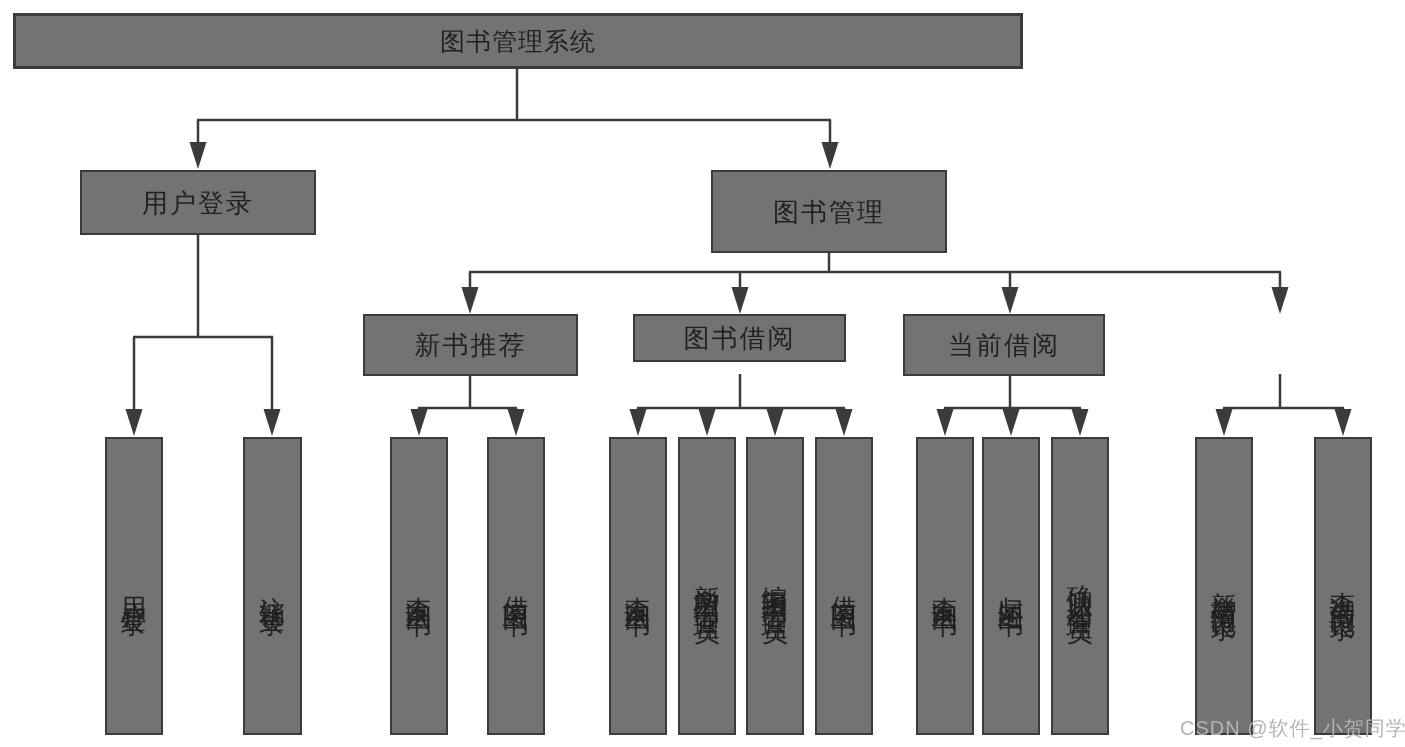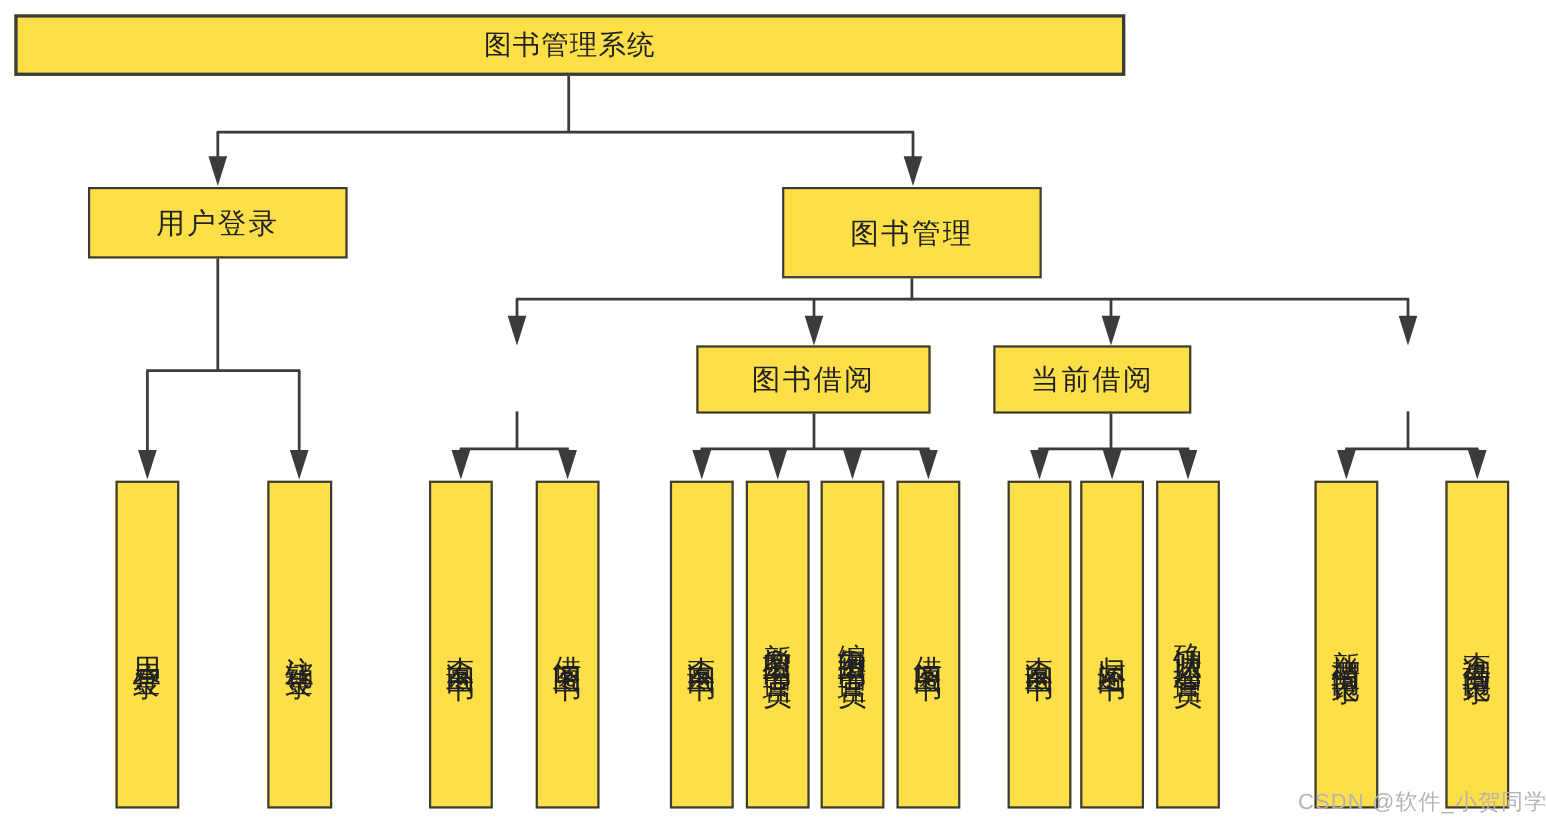--- a/index.html
+++ b/index.html
@@ -13,21 +13,21 @@
     overflow: hidden;
   }
   svg.connectors {
     position: absolute;
     left: 0; top: 0;
     color: var(--line, #3b3b3b);
     z-index: 1;
   }
   .node {
     position: absolute;
-    background: #fde047;
+    background: #737373;
     border: 2px solid var(--line, #3b3b3b);
     box-sizing: border-box;
     display: flex;
     align-items: center;
     justify-content: center;
     z-index: 2;
   }
   .root-node { border-width: 3px; }
   .hnode span {
     font-size: 26px;
@@ -123,24 +123,27 @@
     <span>图书管理系统</span>
   </div>
 
   <div class="node hnode" style="left:80px; top:170px; width:236px; height:65px">
     <span>用户登录</span>
   </div>
   <div class="node hnode" style="left:711px; top:170px; width:236px; height:83px">
     <span>图书管理</span>
   </div>
 
-  <div class="node hnode" style="left:633px; top:314px; width:213px; height:62px">
+  <div class="node hnode" style="left:363px; top:314px; width:215px; height:62px">
+    <span>新书推荐</span>
+  </div>
+  <div class="node hnode" style="left:633px; top:314px; width:213px; height:48px">
     <span>图书借阅</span>
   </div>
-  <div class="node hnode" style="left:903px; top:314px; width:180px; height:62px">
+  <div class="node hnode" style="left:903px; top:314px; width:202px; height:62px">
     <span>当前借阅</span>
   </div>
 
   <div class="node vnode" style="left:105px; top:437px; width:58px; height:298px">
     <span>用户登录</span>
   </div>
   <div class="node vnode" style="left:243px; top:437px; width:59px; height:298px">
     <span>注销登录</span>
   </div>
 

